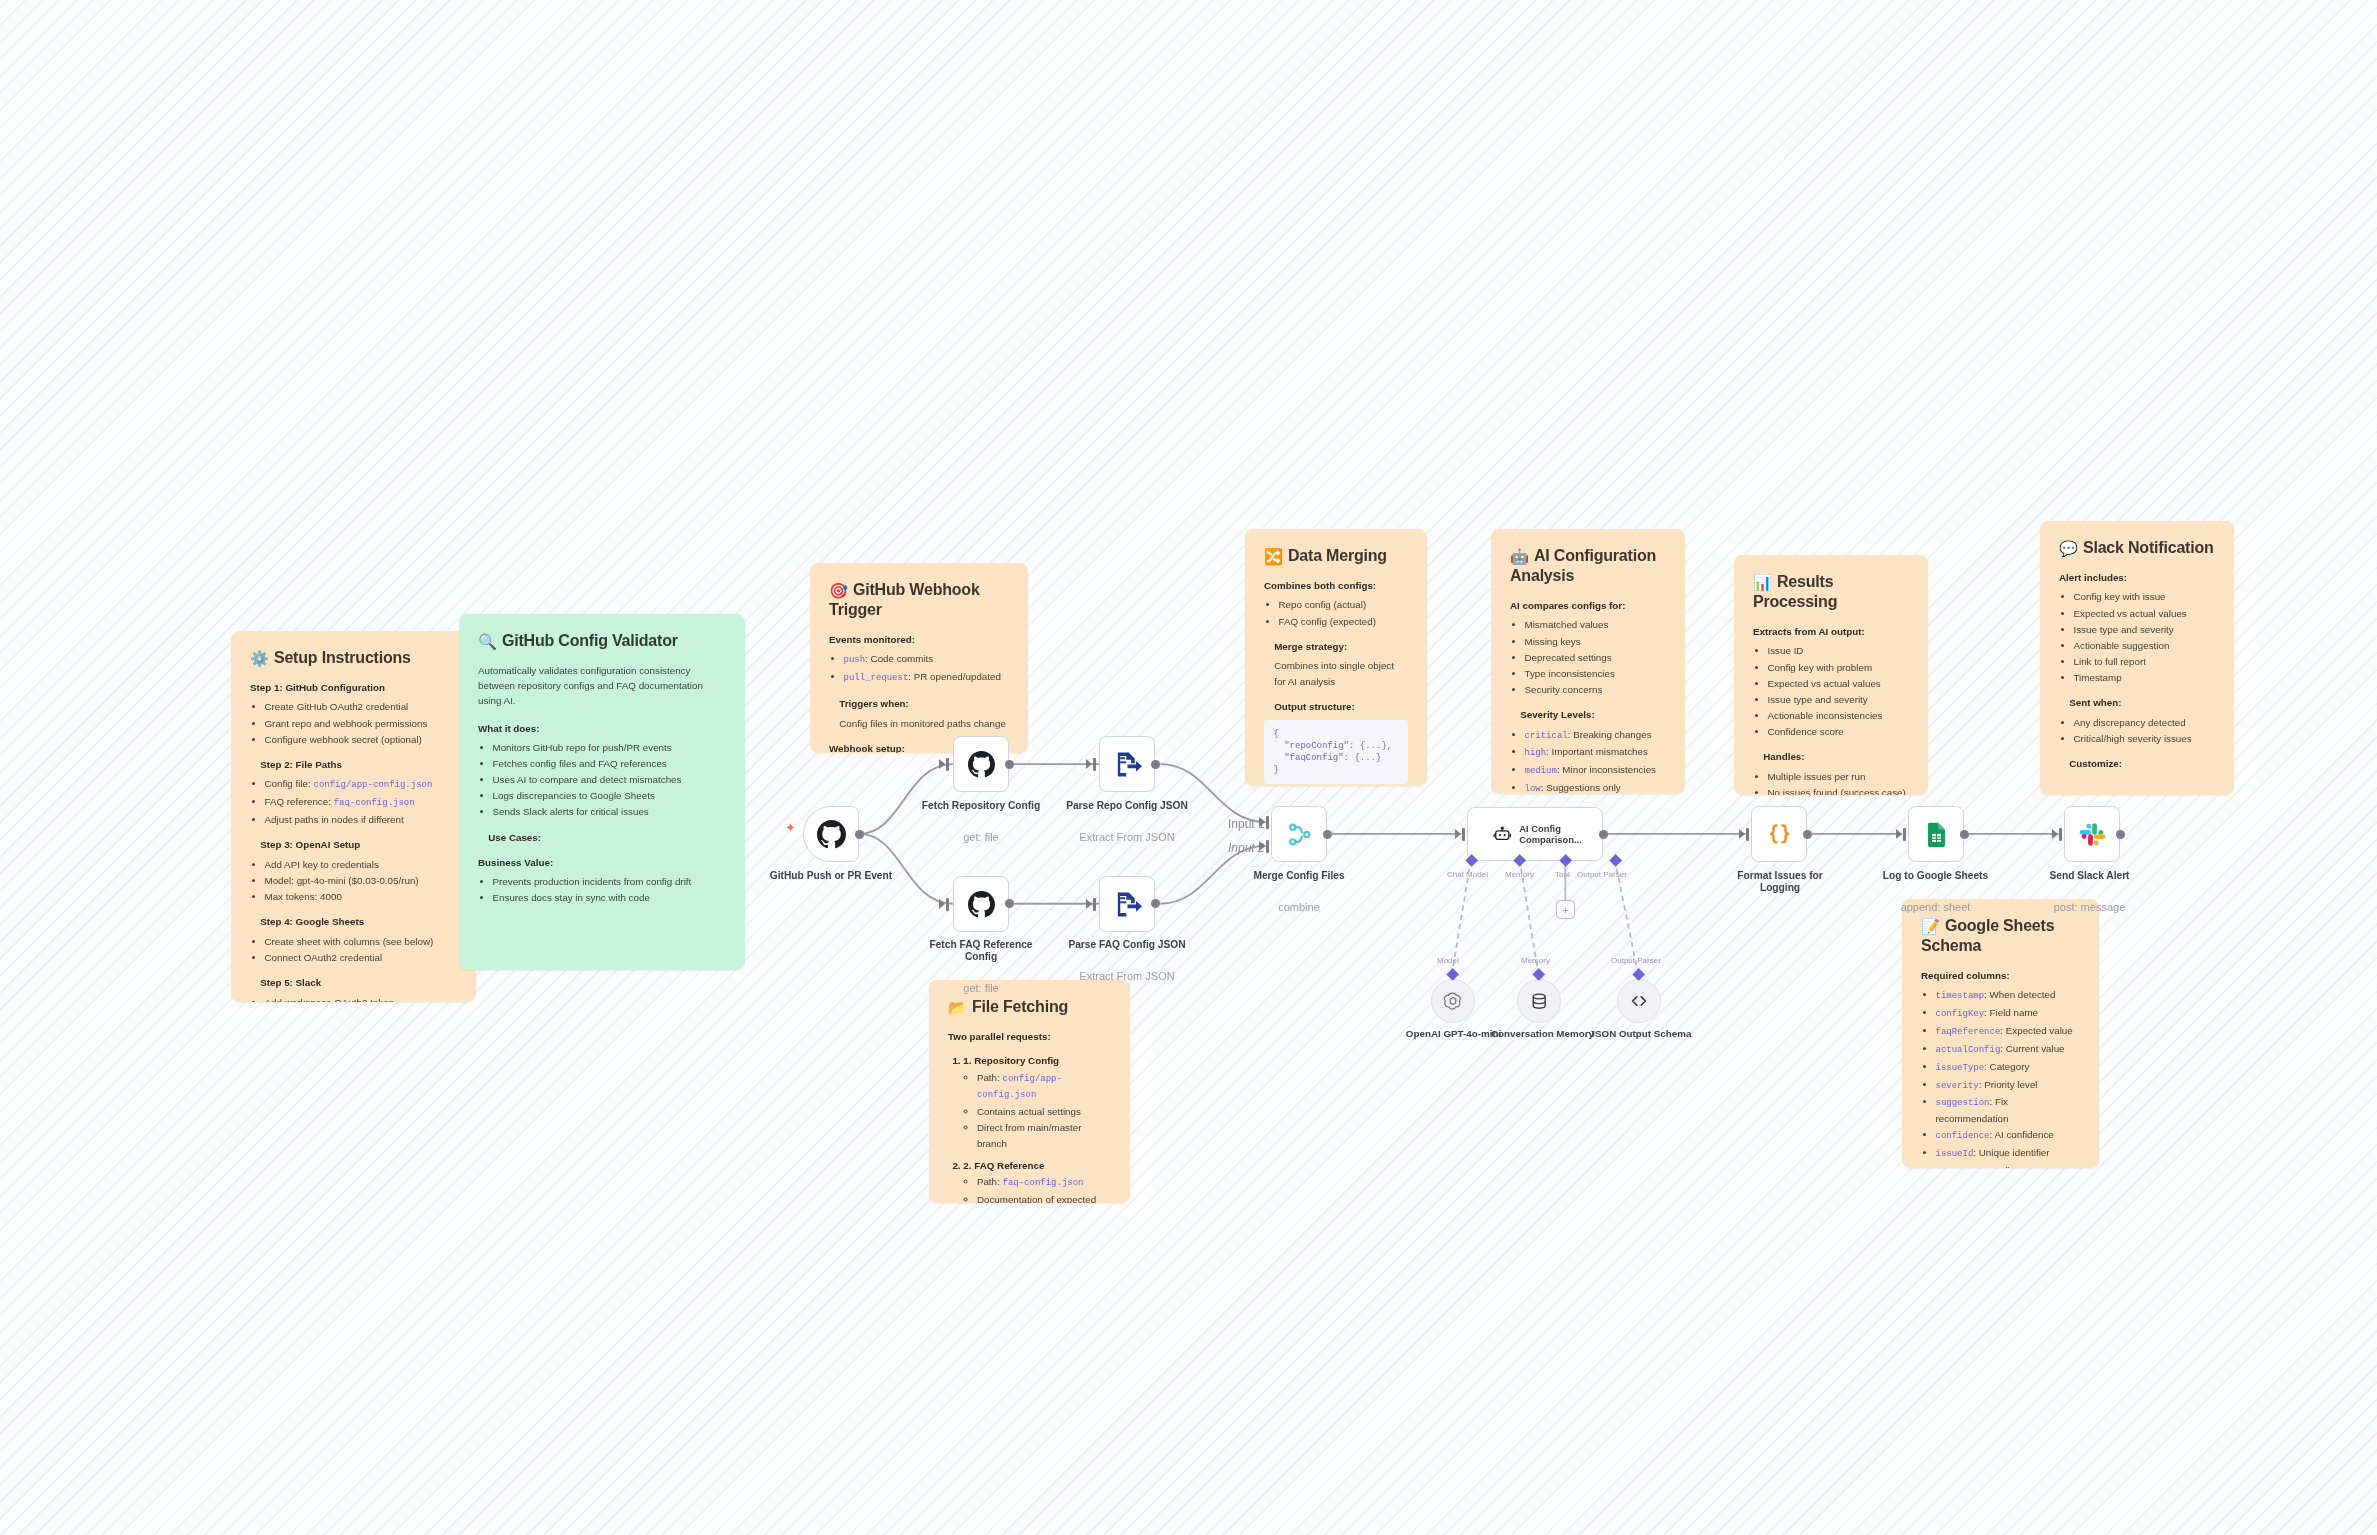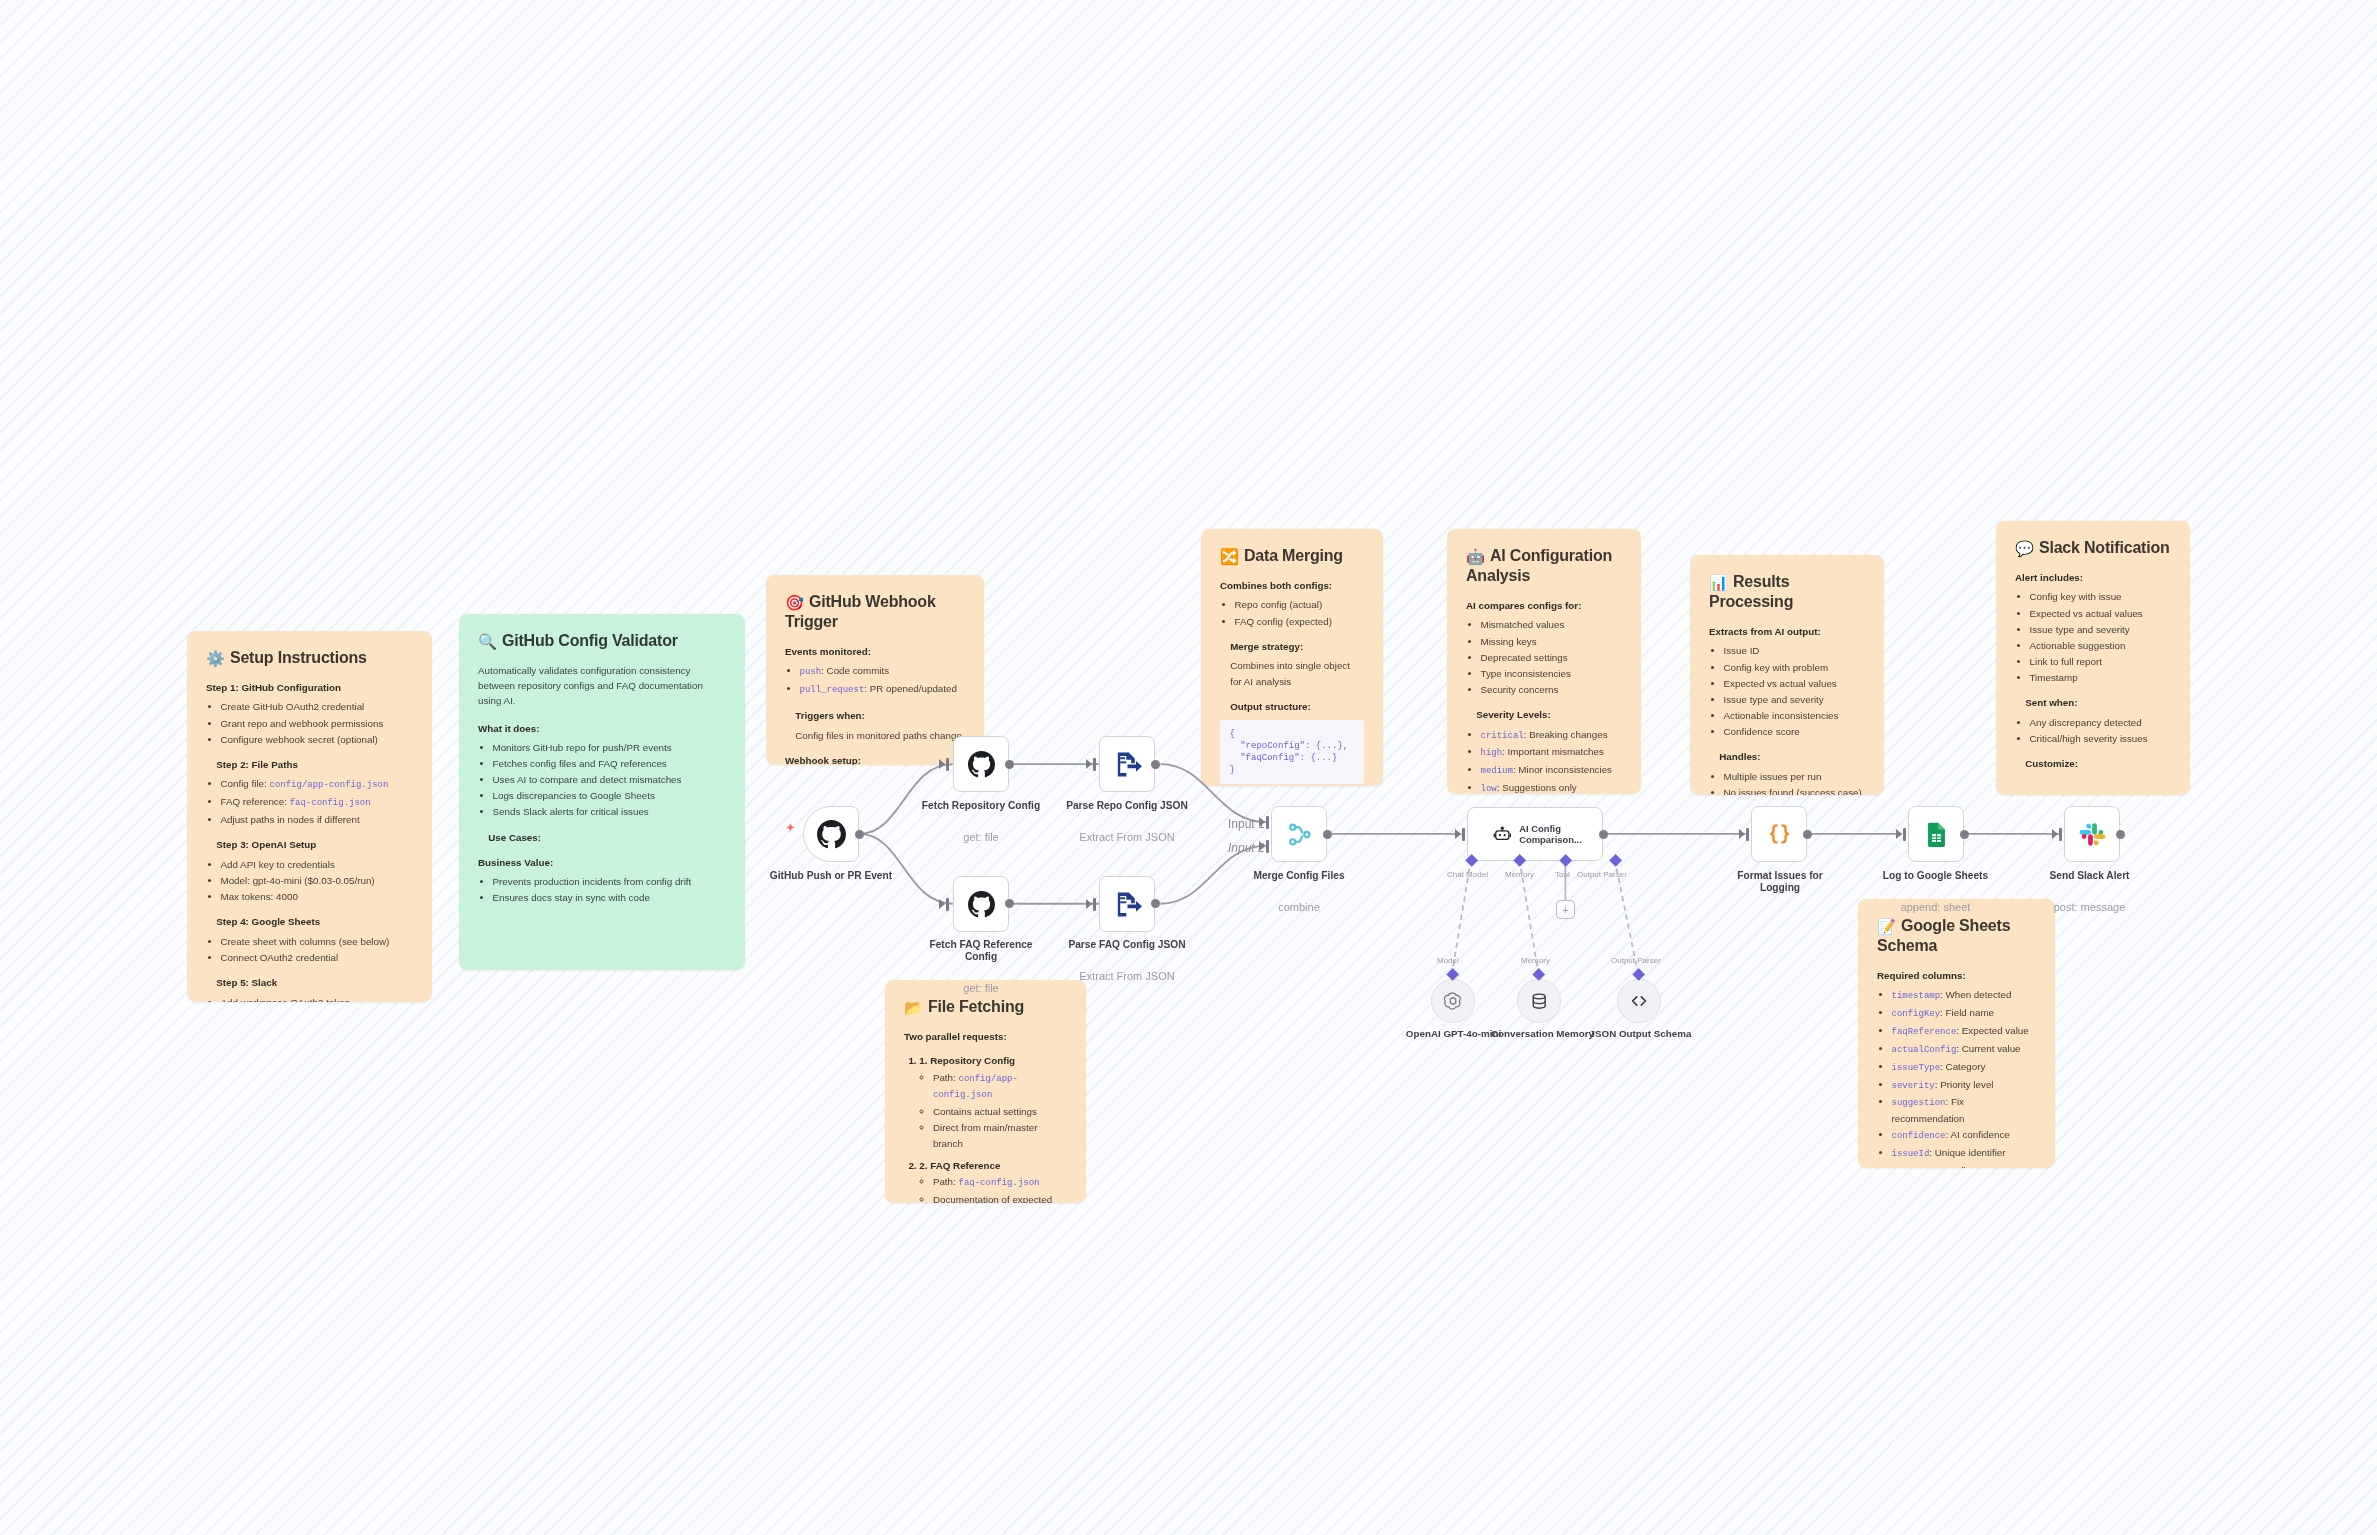--- a/index.html
+++ b/index.html
@@ -26,21 +26,21 @@
   .sticky {
     position: absolute;
     border-radius: 8.5px;
     padding: 17px 19px 15.3px 19px;
     font-size: 9.8px;
     line-height: 1.55;
     color: #4a4036;
     overflow: hidden;
     box-shadow: 0 0.9px 1.7px rgba(0,0,0,0.06);
   }
-  .sticky.tan  { background: #fbe3c4; }
+  .sticky.tan  { background: #fbe3c4; margin-left: 44px; }
   .sticky.mint { background: #c9f2dd; color: #36453e; }
 
   .sticky h2 {
     margin: 0 0 12px 0;
     font-size: 16px;
     line-height: 1.25;
     font-weight: 700;
     color: #3b3632;
     letter-spacing: -0.2px;
     display: block;
@@ -306,21 +306,21 @@
     </ul>
     <div class="hd indent">Use Cases:</div>
     <div class="hd">Business Value:</div>
     <ul>
       <li>Prevents production incidents from config drift</li>
       <li>Ensures docs stay in sync with code</li>
 
     </ul>
   </div>
 
-  <div class="sticky tan" style="left:766px; top:575px; width:218px; height:190px;">
+  <div class="sticky tan" style="left:766px; top:563px; width:218px; height:190px;">
     <h2>
       <span class="emo">🎯</span><span>GitHub Webhook Trigger</span>
     </h2>
     <div class="hd first">Events monitored:</div>
     <ul>
       <li><code>push</code>: Code commits</li>
       <li><code>pull_request</code>: PR opened/updated</li>
     </ul>
     <div class="hd indent">Triggers when:</div>
     <p style="padding-left:10.2px">Config files in monitored paths change</p>

